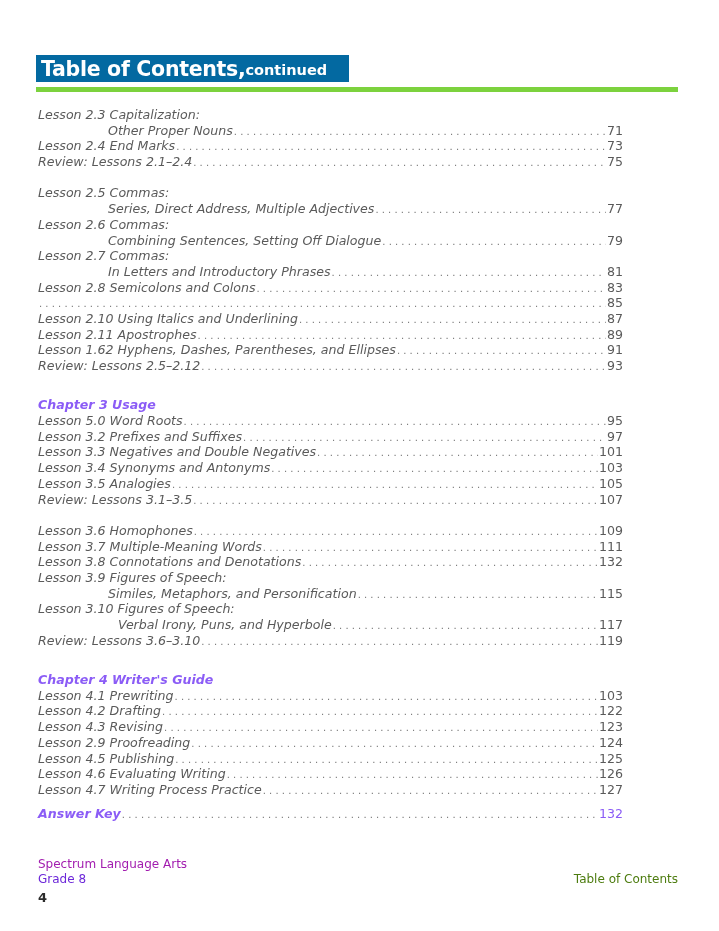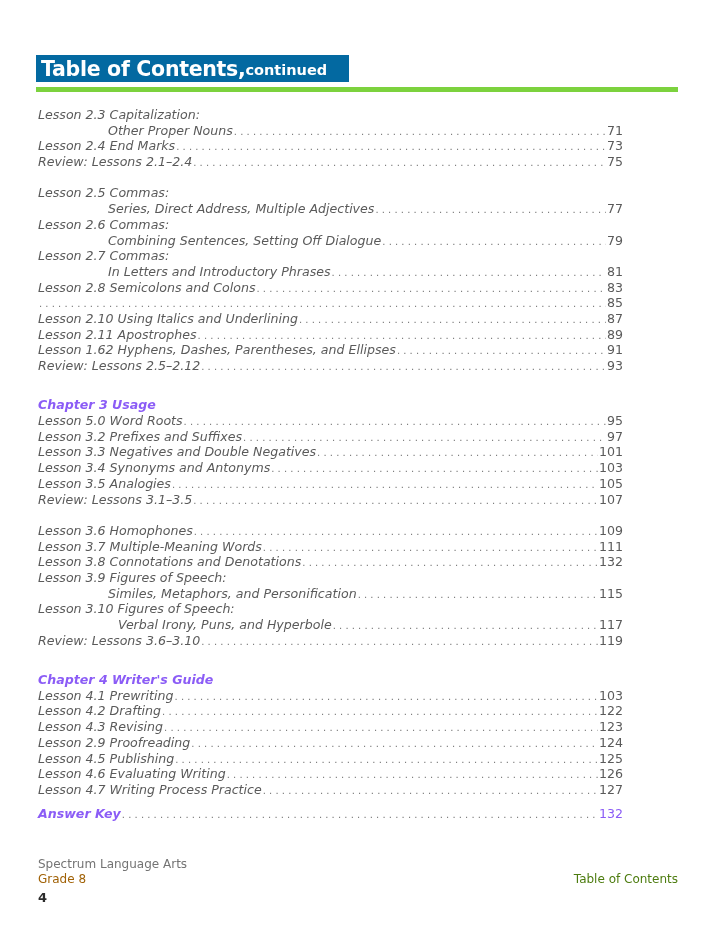--- a/index.html
+++ b/index.html
@@ -16,22 +16,22 @@
   .row.indent .label { padding-left: 70px; }
   .row.indent2 .label { padding-left: 80px; }
   .label { flex: 0 0 auto; font-style: italic; }
   .dots { flex: 1 1 auto; overflow: hidden; margin: 0 1px; color: #777; letter-spacing: 2.6px; font-size: 10px; }
   .dots::before { content: ". . . . . . . . . . . . . . . . . . . . . . . . . . . . . . . . . . . . . . . . . . . . . . . . . . . . . . . . . . . . . . . . . . . . . . . . . . . . . . . . . . . . . . . . . . . . . . . . . . . . . . . . . . . . . . . . . . . . . . . . . . . . . . . . . . . . . . . . . . . . . . . . . . . . . . . . ."; letter-spacing: 0; }
   .page { flex: 0 0 auto; }
   .gap { height: 15.7px; }
   .gap-sm { height: 8px; }
   .chapter { font-weight: bold; color: #8b5cf6; }
   .footer-left { position: absolute; left: 38px; top: 857px; font-size: 12px; line-height: 15px; }
-  .footer-left .series { color: #737373; }
-  .footer-left .grade { color: #a16207; }
+  .footer-left .series { color: #a21caf; }
+  .footer-left .grade { color: #6d28d9; }
   .footer-left .pnum { color: #2b2b2b; font-weight: bold; font-size: 13px; margin-top: 3px; }
   .footer-right { position: absolute; right: 41px; top: 872px; font-size: 12px; color: #4d7c0f; }
 </style>
 </head>
 <body>
 
 <div class="title-box">
   <span class="title-main">Table of Contents,</span>
   <span class="title-sub">continued</span>
 </div>

